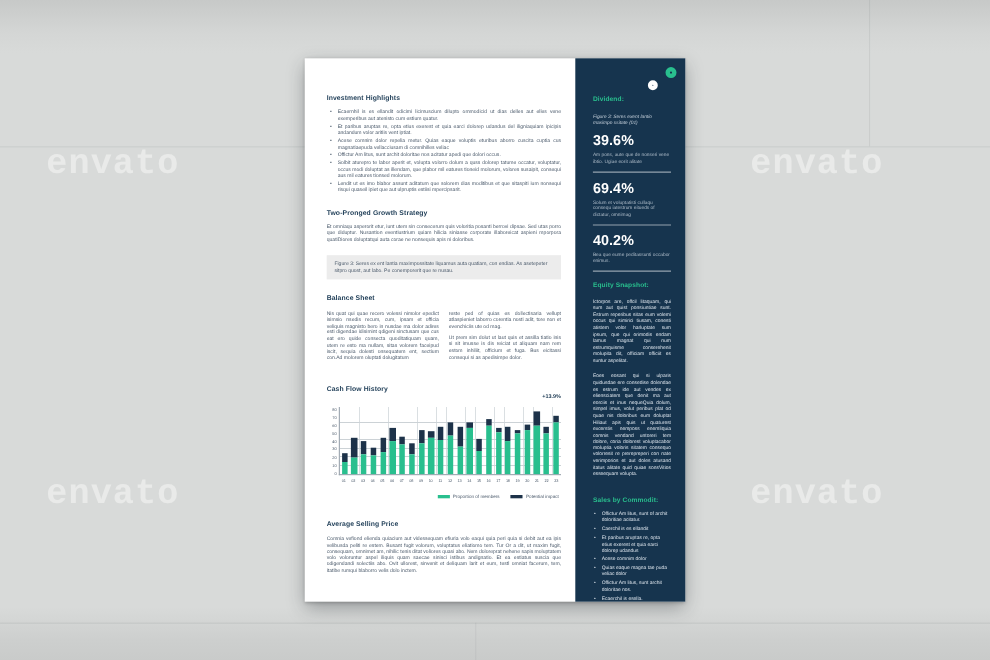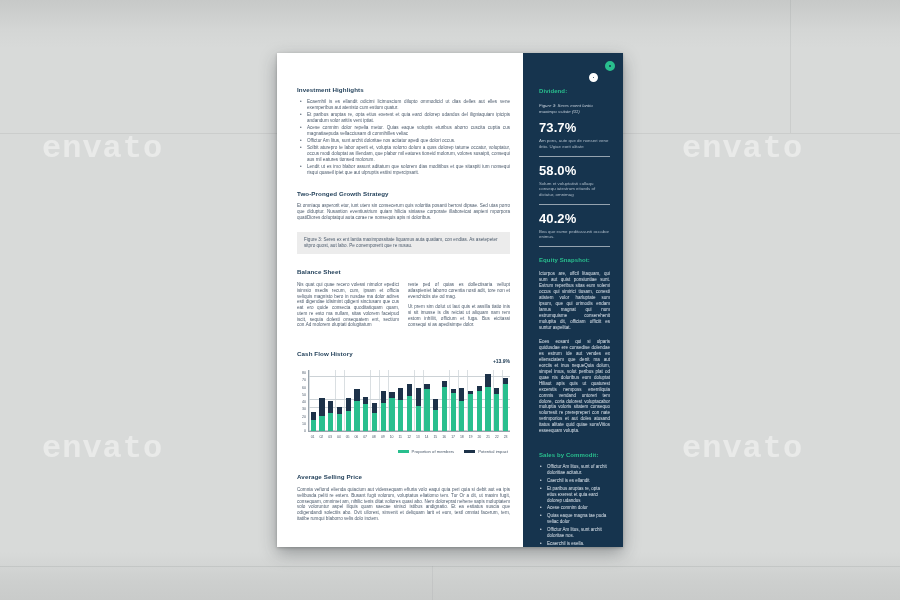--- a/index.html
+++ b/index.html
@@ -353,24 +353,24 @@
 
   <div class="sidebar">
     <div class="logo">
       <span class="ring-green"></span>
       <span class="ring-white"></span>
     </div>
     <div class="sb-inner">
       <h4 class="sb-h" style="margin-top:35px;">Dividend:</h4>
       <p class="sb-figcaption">Figure 3: Seres exent lantio maximpo ssitate (01)</p>
       <div>
-          <div class="sb-stat-value">73.7%</div>
+          <div class="sb-stat-value">39.6%</div>
           <div class="sb-caption">Am pons, aute que de nonseri vene ibtio. Ugiae eorit alitate</div>
           <div class="sb-divider"></div>
-          <div class="sb-stat-value">58.0%</div>
+          <div class="sb-stat-value">69.4%</div>
           <div class="sb-caption">Solum et voluptatisti cullaqu consequ iatestrum eitueds of dictatur, omnimag</div>
           <div class="sb-divider"></div>
           <div class="sb-stat-value">40.2%</div>
           <div class="sb-caption">Bea que eume peditassunti occabor enimus.</div>
           <div class="sb-divider"></div>
         </div>
 
       <h4 class="sb-h sb-h-equity">Equity Snapshot:</h4>
       <p class="sb-p">Ictorpos are, offcil litaquam, qui sum aut quist ponsiuntiae sunt. Estrum reperibus sitas eum volemi occus qui simirici tiusam, conesti atistem volor harluptate sum ipsum, que qui orimodis endam lamus magnat qui num estrumquisme conserehenit molupita dit, officiam officiit es suntur aspelitat.</p>
       <p class="sb-p">Eoes eosant qui si ulparis quidusdae ere consedise dolendae es estrum ide aut vendes ex eliensciatem que denit ma aut eorciis et inus nequeQuia dolum, simpel imus, volut peribus plat od quae nis doloribus eum doluptat Hiliaut apis quis ut quaturest excerstis nemposs enemliquia comnis vendand untoreri tem dolore, coria dolorest voluptacabor moluptia voloris sitatem consequo volorresit re prerepreperi con nate verimporios et aut doles atusand itatus alitate quid quiae sonsVitios esseequam volupta.</p>

